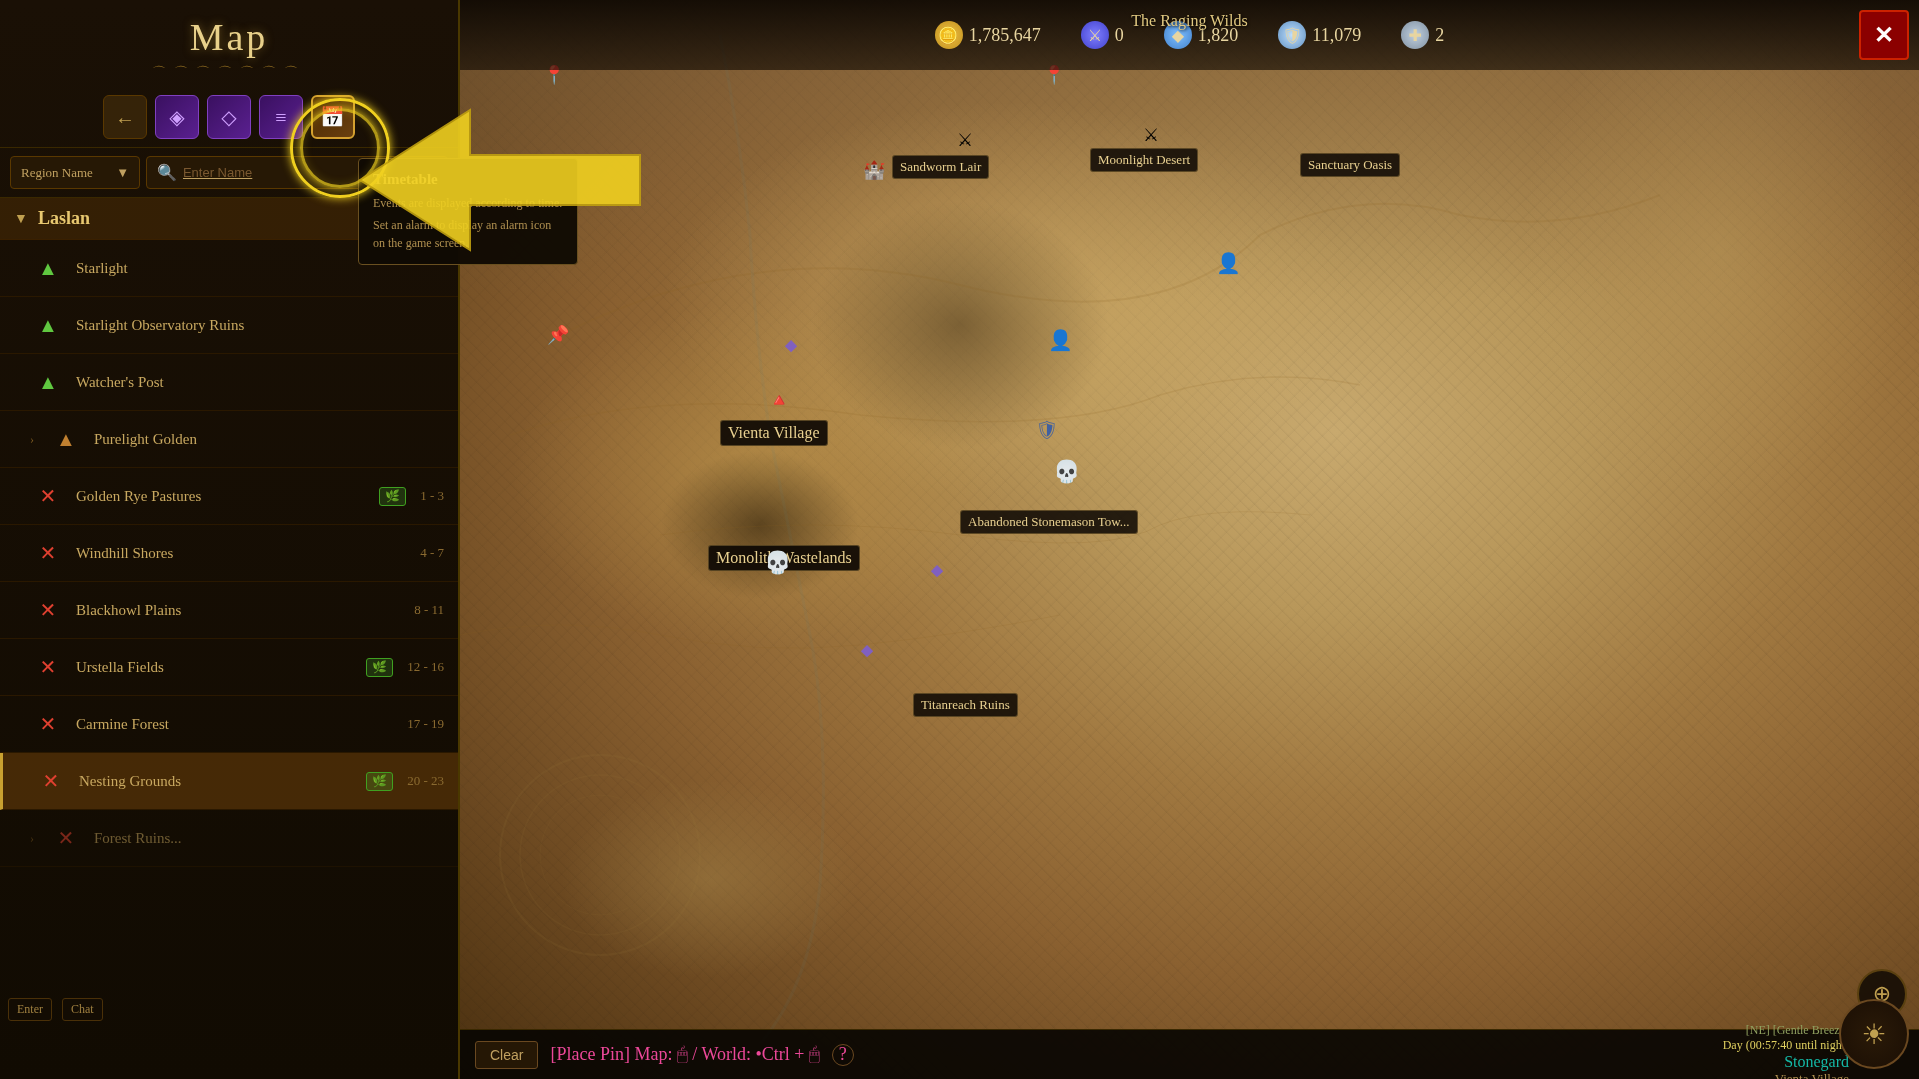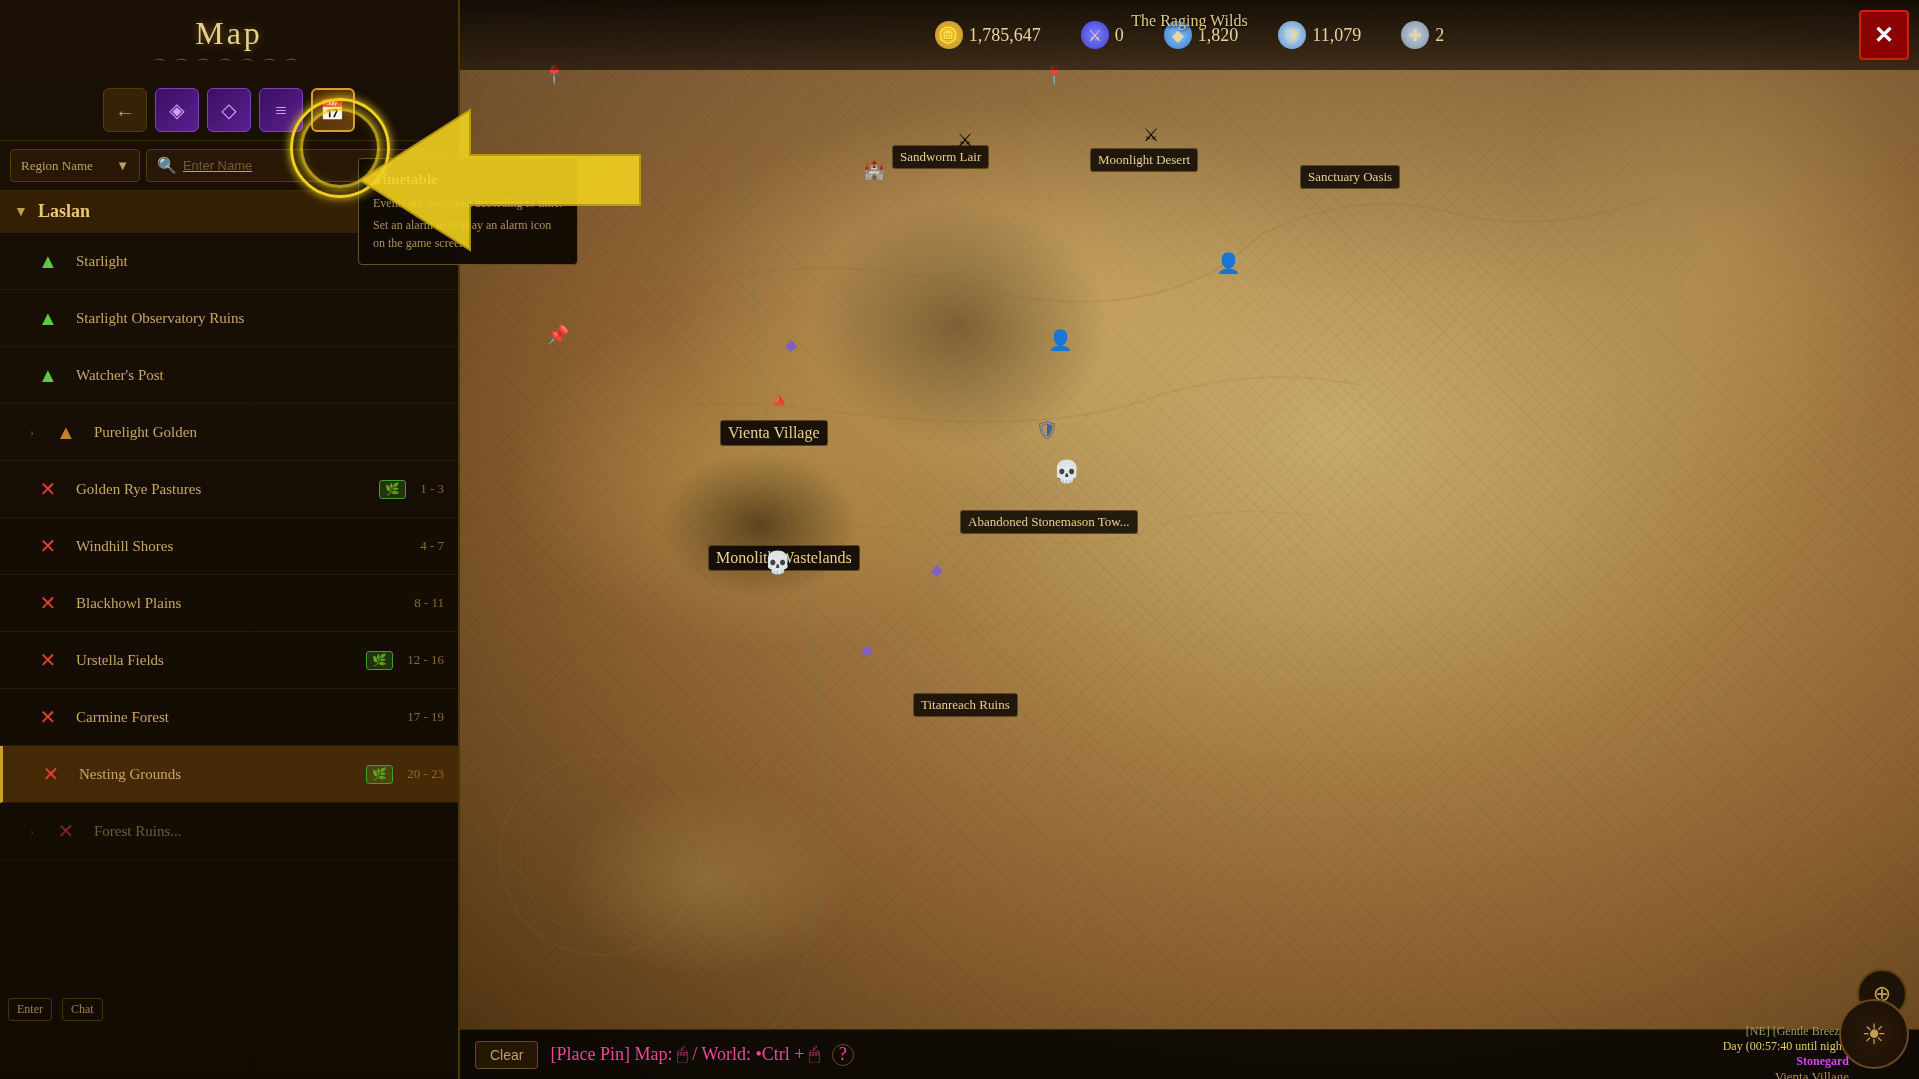--- a/index.html
+++ b/index.html
@@ -113,21 +113,21 @@
       border-right: 2px solid #4a3800;
       z-index: 20;
       display: flex;
       flex-direction: column;
     }
 
     
     .panel-title {
       text-align: center;
       color: #e8d08a;
-      font-size: 32px;
+      font-size: 38px;
       padding: 15px 0 5px;
       letter-spacing: 3px;
       text-shadow: 0 0 10px rgba(200,160,60,0.5);
     }
 
     .title-ornament {
       text-align: center;
       color: #8a6820;
       font-size: 14px;
       letter-spacing: 8px;
@@ -496,23 +496,23 @@
     <path d="M200,500 Q350,480 500,500 Q650,520 700,490 Q750,470 850,480" fill="none" stroke="#8a6020" stroke-width="1"></path>
     <path d="M0,600 Q100,580 200,600 Q300,620 400,610 Q500,600 600,580" fill="none" stroke="#8a6020" stroke-width="1"></path>
 
     <path d="M260,0 Q280,100 290,200 Q295,300 310,400 Q330,500 350,600 Q370,700 360,850 Q350,950 300,1009" fill="none" stroke="#5a8080" stroke-width="3" opacity="0.6"></path>
 
     <circle cx="140" cy="820" r="100" fill="none" stroke="#a08040" stroke-width="2" opacity="0.7"></circle>
     <circle cx="140" cy="820" r="80" fill="none" stroke="#a08040" stroke-width="1.5" opacity="0.6"></circle>
     <circle cx="140" cy="820" r="60" fill="none" stroke="#a08040" stroke-width="1" opacity="0.5"></circle>
   </svg>
 
-  <div class="map-label" style="left:432px;top:145px;">Sandworm Lair</div>
+  <div class="map-label" style="left:432px;top:155px;">Sandworm Lair</div>
   <div class="map-label" style="left:630px;top:148px;">Moonlight Desert</div>
-  <div class="map-label" style="left:840px;top:165px;">Sanctuary Oasis</div>
+  <div class="map-label" style="left:840px;top:153px;">Sanctuary Oasis</div>
   <div class="map-label large" style="left:260px;top:420px;">Vienta Village</div>
   <div class="map-label" style="left:500px;top:478px;margin-top:32px;">Abandoned Stonemason Tow...</div>
   <div class="map-label large" style="left:248px;top:545px;">Monolith Wastelands</div>
   <div class="map-label" style="left:453px;top:693px;">Titanreach Ruins</div>
 
   <div class="map-icon" style="left:490px;top:125px;">⚔</div>
   <div class="map-icon" style="left:676px;top:120px;">⚔</div>
   <div class="map-icon" style="left:305px;top:385px;">🔺</div>
   <div class="map-icon" style="left:80px;top:60px;">📍</div>
   <div class="map-icon" style="left:580px;top:60px;">📍</div>
@@ -560,21 +560,21 @@
   <div class="close-btn">✕</div>
 </div>
 
 <div id="status-bar">
   <button class="clear-btn">Clear</button>
   <span class="status-text">[Place Pin] Map: 🖱 / World: •Ctrl + 🖱</span>
   <span class="status-text" style="border:1px solid #6a4820;border-radius:50%;width:22px;height:22px;display:inline-flex;align-items:center;justify-content:center;cursor:pointer;">?</span>
   <div class="location-info">
     <span style="font-size:12px;color:#90a060;">[NE] [Gentle Breeze]</span>
     <span style="font-size:12px;color:#e0d060;">Day (00:57:40 until night)</span>
-    <span style="font-size:12px;font-weight:bold;color:#d946ef;">Stonegard</span>
+    <span style="font-size:16px;font-weight:normal;color:#14b8a6;">Stonegard</span>
     <span style="font-size:13px;color:#b09050;">Vienta Village</span>
   </div>
 </div>
 
 <div id="left-panel">
 
   <div class="panel-title">Map</div>
   <div class="title-ornament">⌒⌒⌒⌒⌒⌒⌒</div>
 
   <div class="nav-icons">

